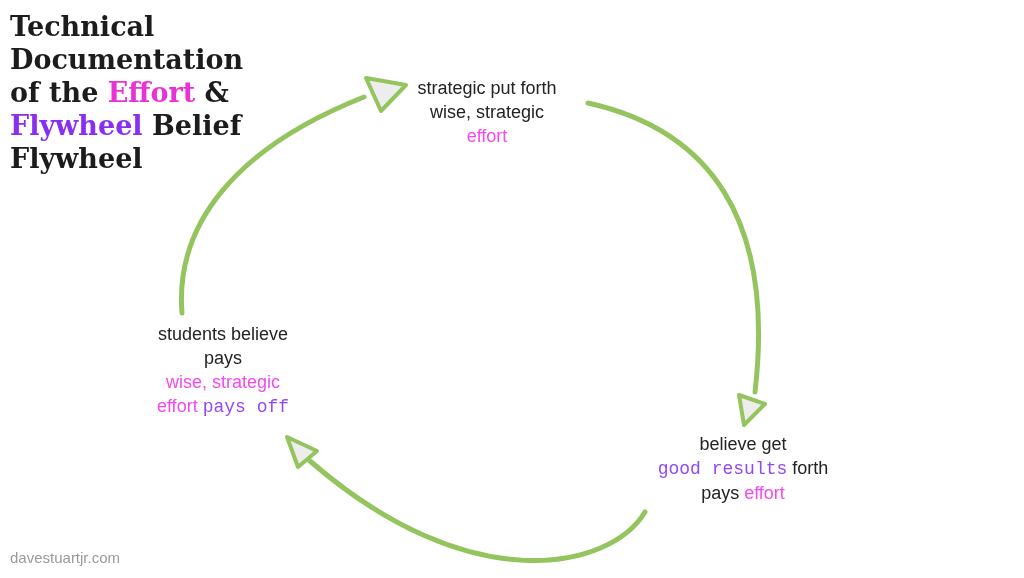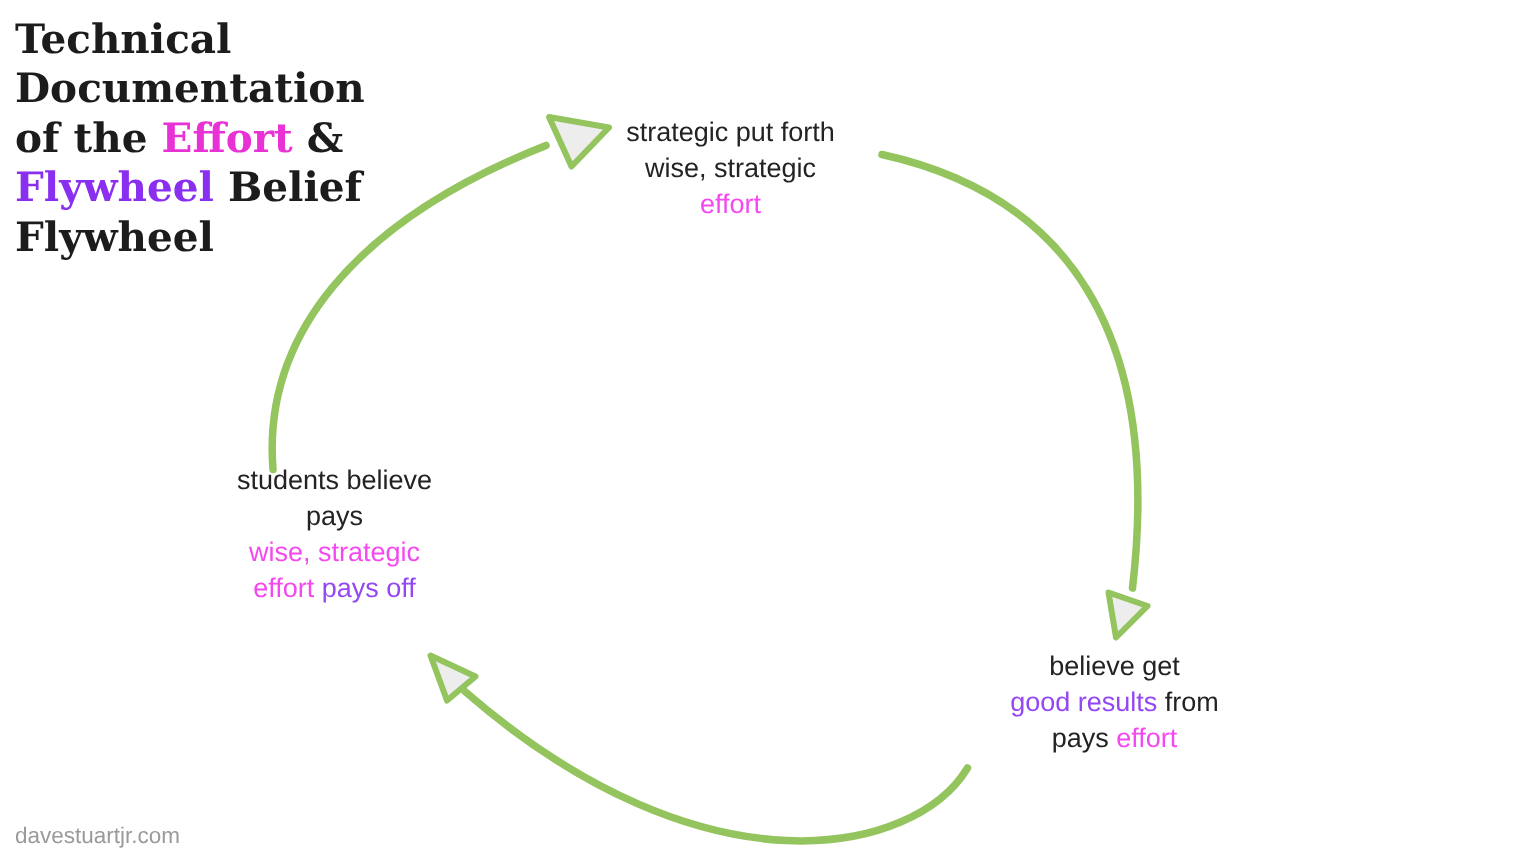--- a/index.html
+++ b/index.html
@@ -29,23 +29,23 @@
   .title .black{color:var(--black);}
   .title .magenta{color:var(--magentaTitle);}
   .title .purple{color:var(--purpleTitle);}
 
   .node{
     position:absolute;transform:translateX(-50%);
     font-size:18px;line-height:24px;text-align:center;white-space:nowrap;
   }
   .node .black{color:#232323;}
   .node .magenta{color:var(--magentaNode);}
-  .node .purple{color:var(--purpleNode);}
+  .node .purple{color:var(--purpleNode);font-family:Liberation Mono, monospace;}
   .node-top{left:487px;top:76px;}
-  .node-left{left:223px;top:308px;}
+  .node-left{left:223px;top:322px;}
   .node-right{left:743px;top:432px;}
 
   .watermark{
     position:absolute;left:10px;top:549px;
     font-size:15px;color:var(--gray);
   }
 </style>
 </head>
 <body>
 
@@ -94,21 +94,21 @@
     <div>
       <span class="magenta">effort</span>
     </div>
   </div>
 
   <div class="node node-right">
     <div>
       <span class="black">believe get</span>
     </div>
     <div>
-      <span class="purple">good results</span><span class="black"> from</span>
+      <span class="purple">good results</span><span class="black"> forth</span>
     </div>
     <div>
       <span class="black">pays </span><span class="magenta">effort</span>
     </div>
   </div>
 
   <div class="node node-left">
     <div>
       <span class="black">students believe</span>
     </div>

